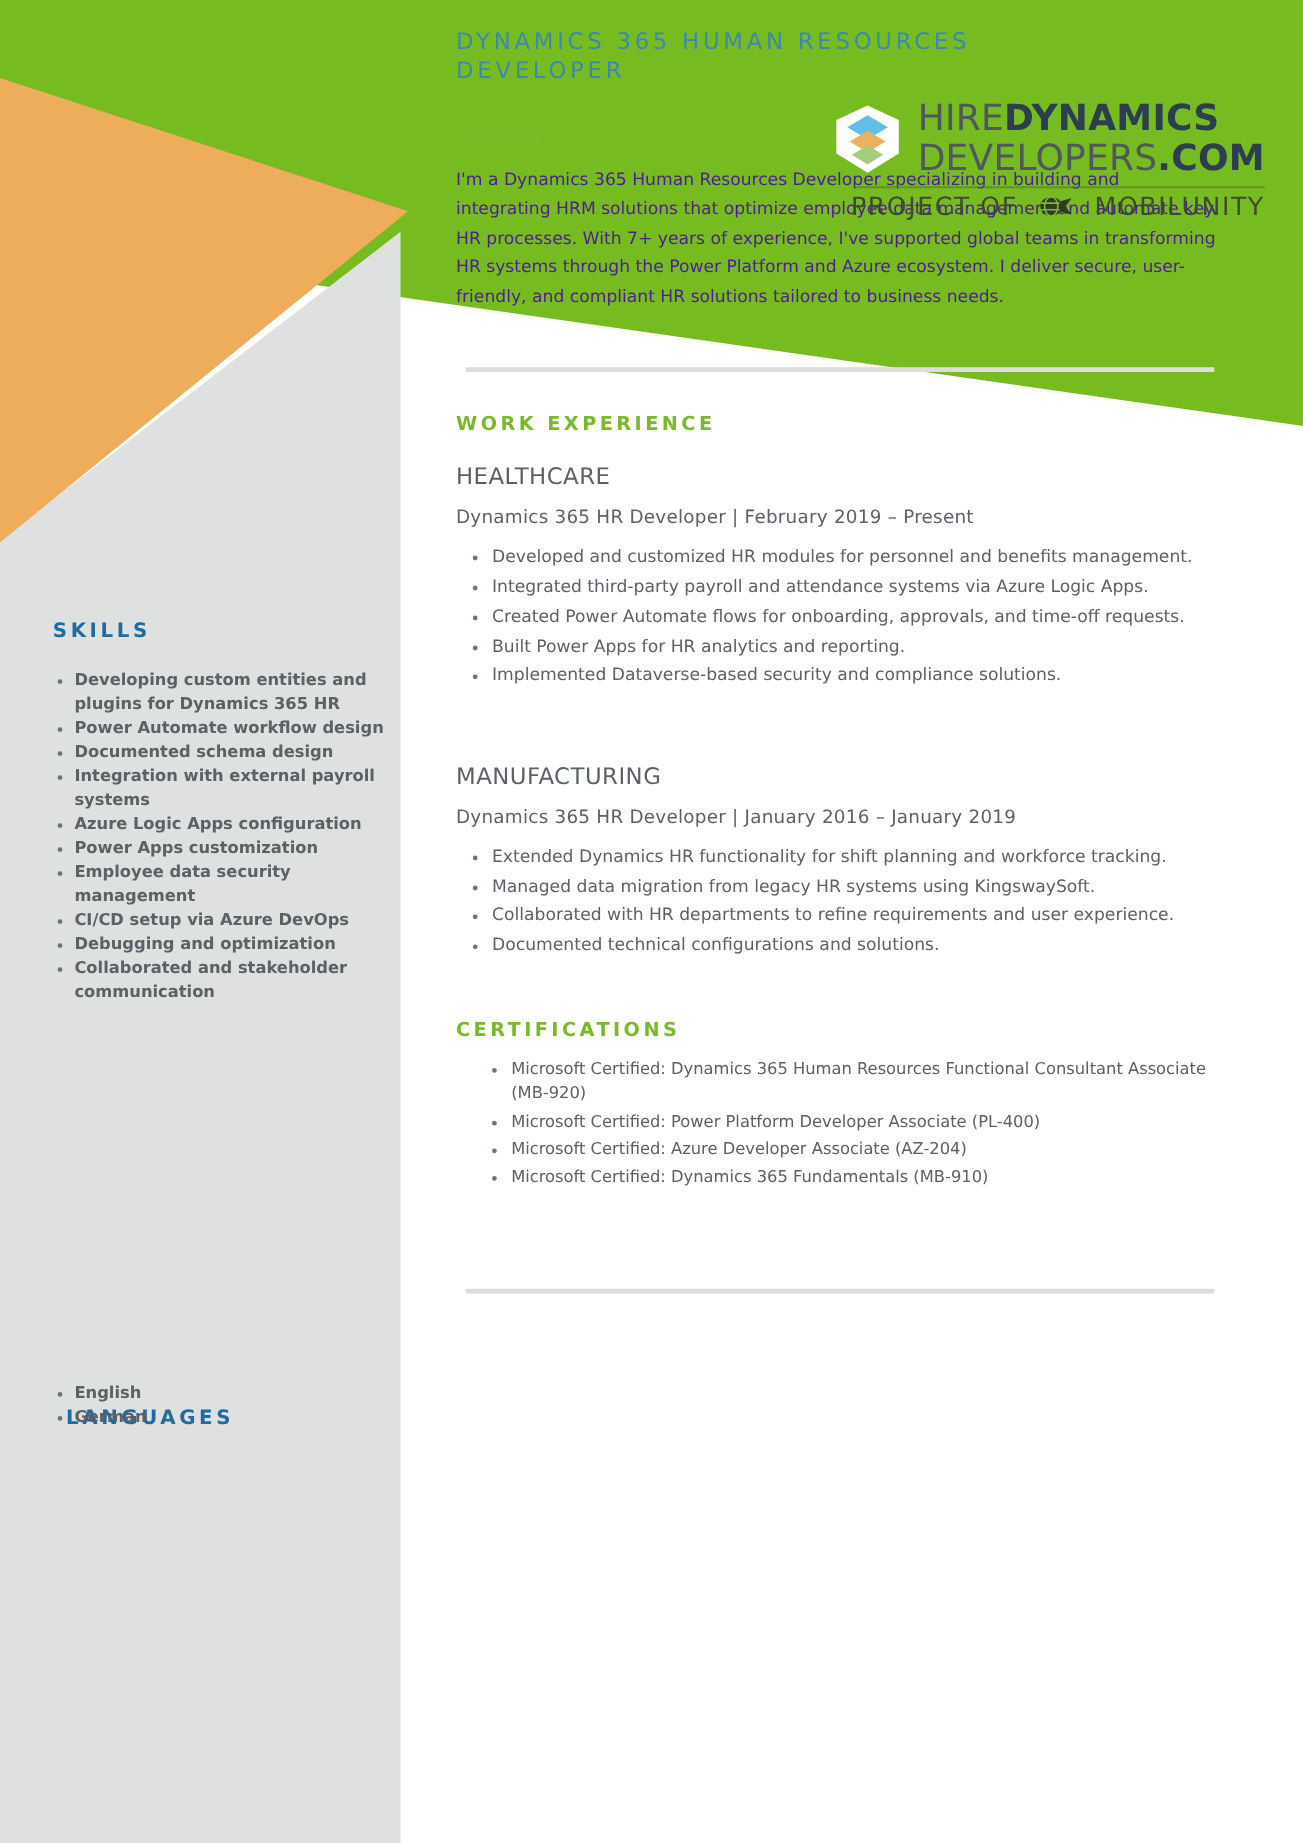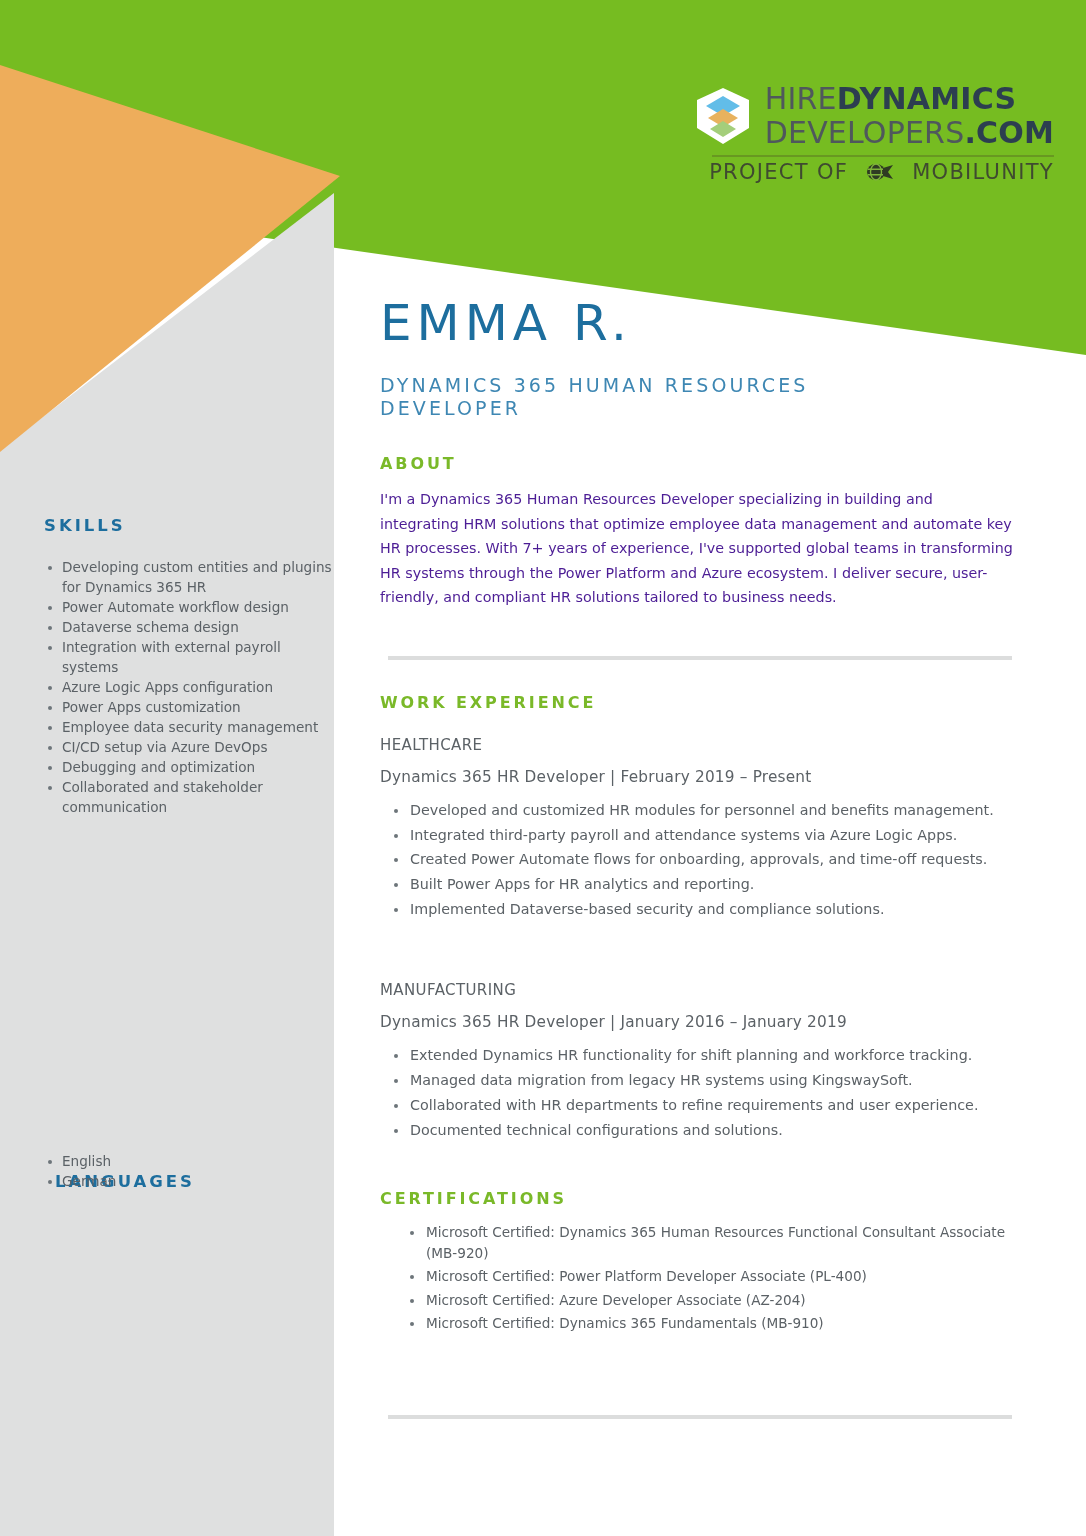--- a/index.html
+++ b/index.html
@@ -143,21 +143,21 @@
   }
   .divider {
     height: 4px;
     background: #dcdddd;
     margin: 46px 0 0 8px;
     width: 624px;
   }
 
   .job-company {
     margin: 24px 0 0 0;
-    font-size: 15px;
+    font-size: 19px;
     color: #5b6166;
     letter-spacing: .4px;
   }
   .job-title {
     margin: 14px 0 0 0;
     font-size: 15.3px;
     color: #5b6166;
     letter-spacing: .2px;
   }
 
@@ -207,20 +207,21 @@
   }
   #skills-head { left: 44px; top: 516px; }
   #languages-head { left: 55px; top: 1172px; }
 
   ul.side-list {
     position: absolute;
     margin: 0;
     padding: 0 0 0 22px;
     list-style: none;
     width: 276px;
+    font-weight: bold;
   }
   #skills-list { left: 40px; top: 558px; }
   #languages-list { left: 40px; top: 1152px; }
 
   ul.side-list li {
     position: relative;
     font-size: 13.6px;
     line-height: 1.47;
     color: #5b6166;
     margin-bottom: 0px;
@@ -272,40 +273,39 @@
       </span>
       <span>MOBILUNITY</span>
     </div>
   </div>
 
   <div class="sidebar">
     <h2 class="side-head" id="skills-head">SKILLS</h2>
     <ul class="side-list" id="skills-list">
         <li>Developing custom entities and plugins for Dynamics 365 HR</li>
         <li>Power Automate workflow design</li>
-        <li>Dataverse schema design</li>
+        <li>Documented schema design</li>
         <li>Integration with external payroll systems</li>
         <li>Azure Logic Apps configuration</li>
         <li>Power Apps customization</li>
         <li>Employee data security management</li>
         <li>CI/CD setup via Azure DevOps</li>
         <li>Debugging and optimization</li>
         <li>Collaborated and stakeholder communication</li>
       </ul>
 
     <h2 class="side-head" id="languages-head">LANGUAGES</h2>
     <ul class="side-list" id="languages-list">
         <li>English</li>
         <li>German</li>
       </ul>
   </div>
 
   <div class="main">
 
-    <h1 class="name">EMMA R.</h1>
     <h2 class="role">DYNAMICS 365 HUMAN RESOURCES DEVELOPER</h2>
 
     <h3 class="sec-head-green">ABOUT</h3>
     <p class="about-text">I'm a Dynamics 365 Human Resources Developer specializing in building and integrating HRM solutions that optimize employee data management and automate key HR processes. With 7+ years of experience, I've supported global teams in transforming HR systems through the Power Platform and Azure ecosystem. I deliver secure, user-friendly, and compliant HR solutions tailored to business needs.</p>
 
     <div class="divider"></div>
 
     <h3 class="sec-head-green">WORK EXPERIENCE</h3>
 
     <div>

